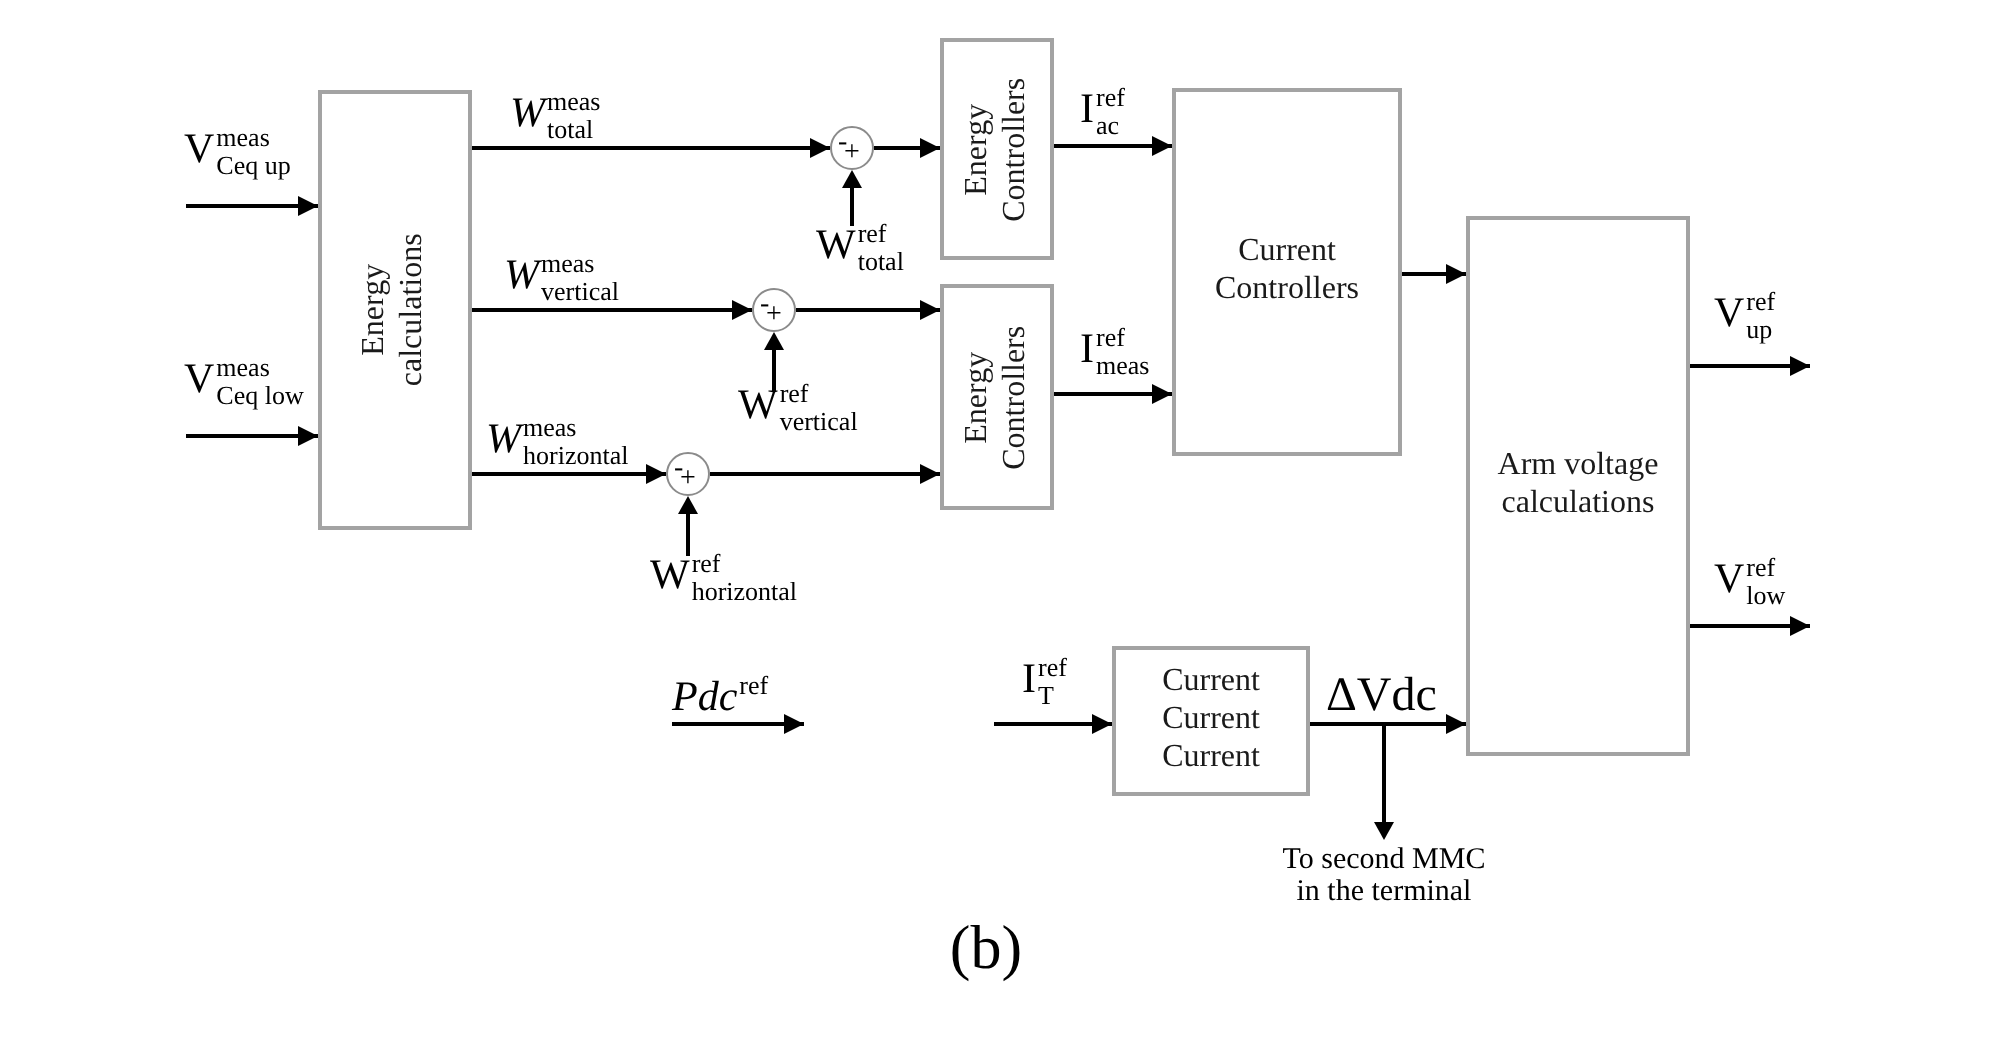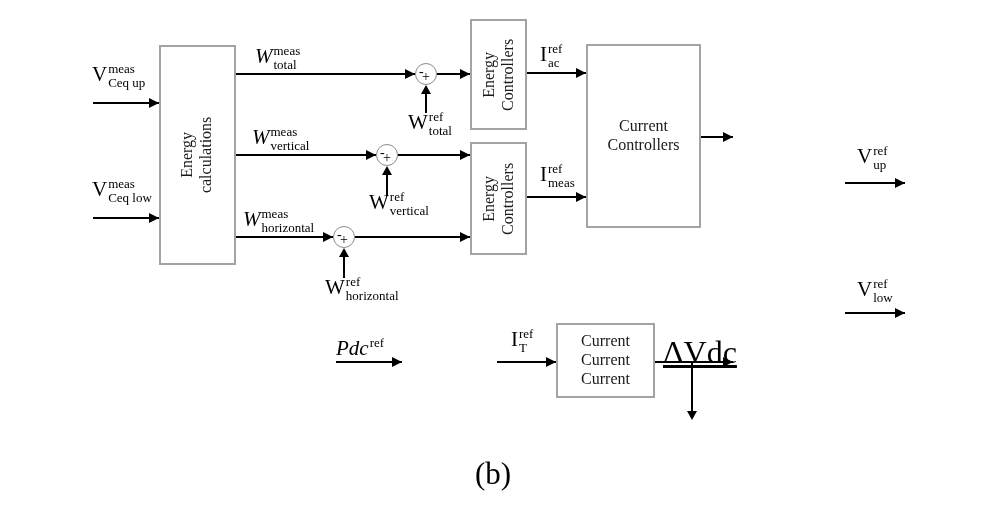--- a/index.html
+++ b/index.html
@@ -58,21 +58,21 @@
   .sig{
     position:absolute;display:flex;align-items:flex-start;
     font-size:21px;line-height:1;white-space:nowrap;color:#000;z-index:3;
   }
   .sig .base{display:inline-block;}
   .sig .base.it{font-style:italic;}
   .sig .stack{
     display:inline-flex;flex-direction:column;align-items:flex-start;
     font-size:13px;line-height:1.05;margin-left:1px;margin-top:-2px;
   }
-  .big{font-size:32px;text-decoration:underline;}
+  .big{font-size:24px;}
   .note{
     position:absolute;font-size:15px;line-height:1.07;text-align:center;color:#000;z-index:3;
   }
   .note span{display:block;}
   .caption{
     position:absolute;font-size:31px;color:#000;text-align:center;z-index:3;
   }
 </style>
 </head>
 <body>
@@ -100,20 +100,26 @@
     </div>
   </div>
 
   <div class="block" style="left:586px;top:44px;width:115px;height:184px;">
     <div class="blabel">
       <span>Current</span>
       <span>Controllers</span>
     </div>
   </div>
 
+  <div class="block" style="left:733px;top:108px;width:112px;height:270px;">
+    <div class="blabel">
+      <span>Arm voltage</span>
+      <span>calculations</span>
+    </div>
+  </div>
 
 
   <div class="block" style="left:556px;top:323px;width:99px;height:75px;">
     <div class="blabel">
       <span>Current</span>
       <span>Current</span>
       <span>Current</span>
     </div>
   </div>
 
@@ -267,16 +273,20 @@
   </div>
 
   <div class="sig" style="left:857px;top:279px;">
     <span class="base">V</span>
     <span class="stack">
       <span>ref</span>
       <span>low</span>
     </span>
   </div>
 
+  <div class="note" style="left:623px;top:422px;width:138px;">
+    <span>To second MMC</span>
+    <span>in the terminal</span>
+  </div>
 
   <div class="caption" style="left:458px;top:456px;width:70px;">(b)</div>
 
 </div>
 
 </body></html>

